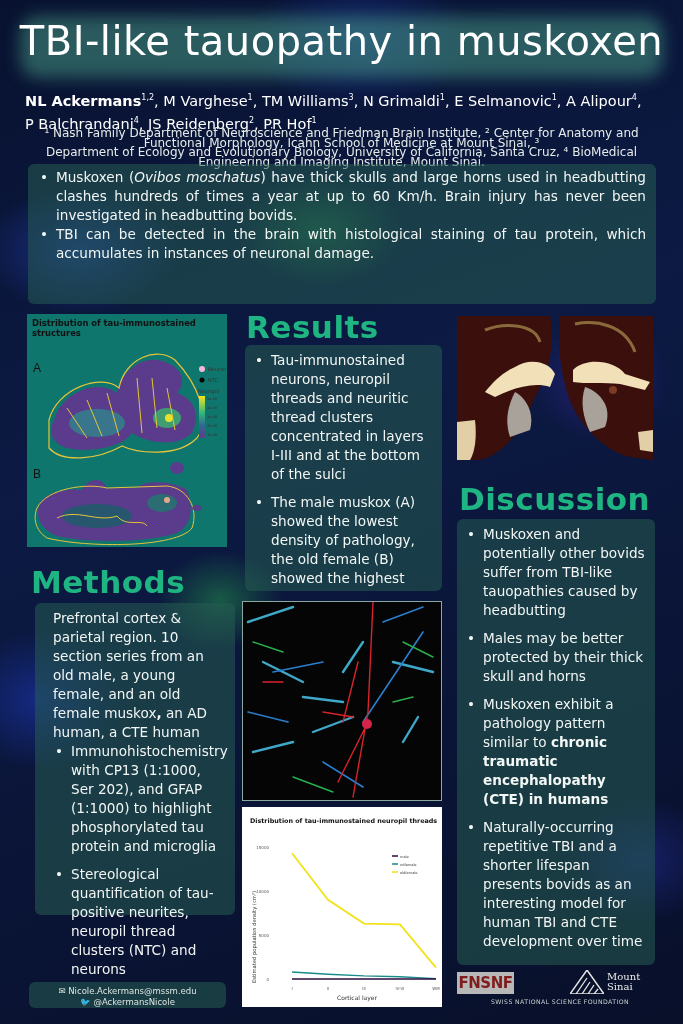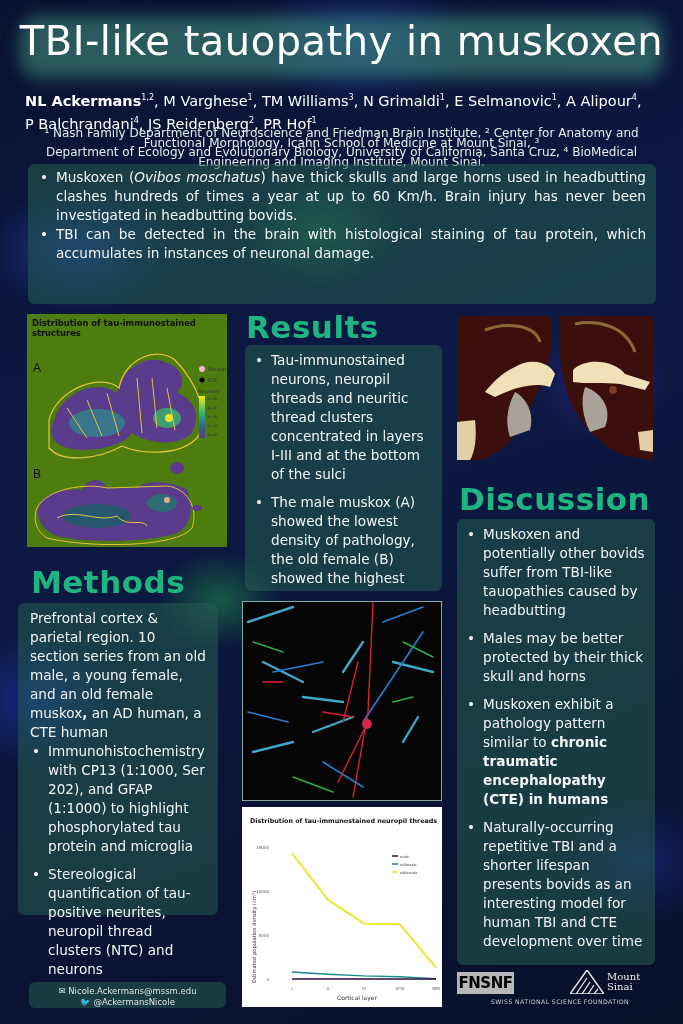--- a/index.html
+++ b/index.html
@@ -42,28 +42,28 @@
     background: rgba(38, 92, 82, 0.55);
     border-radius: 6px;
   }
   .intro { left: 28px; top: 164px; width: 628px; height: 140px; padding: 4px 10px 0 10px; }
   ul.bul { list-style: none; }
   ul.bul li { position: relative; padding-left: 18px; }
   ul.bul li::before { content: "•"; position: absolute; left: 2px; top: 0; }
   .intro li { font-size: 13.6px; line-height: 19px; text-align: justify; }
   .heading { font-weight: bold; color: #1fb583; font-size: 31px; letter-spacing: 0.5px; }
   .fig-a {
-    left: 27px; top: 314px; width: 200px; height: 233px; background: #4d7c0f; overflow: hidden;
+    left: 27px; top: 314px; width: 200px; height: 233px; background: #0f766e; overflow: hidden;
   }
   .fig-a .ftitle { color: #111; font-weight: bold; font-size: 8.4px; margin: 4px 0 0 5px; }
   .results-panel { left: 245px; top: 345px; width: 197px; height: 246px; padding: 6px 8px; }
   .results-panel li, .disc-panel li, .methods-panel li { font-size: 13.6px; line-height: 19px; margin-bottom: 9px; }
   .micro { left: 242px; top: 601px; width: 200px; height: 200px; border: 1px solid #8aa8a0; background: #040404; overflow: hidden; }
   .chart-box { left: 242px; top: 807px; width: 200px; height: 200px; background: #fff; }
-  .methods-panel { left: 18px; top: 603px; width: 200px; height: 312px; padding: 6px 12px; }
+  .methods-panel { left: 35px; top: 603px; width: 200px; height: 312px; padding: 6px 18px; }
   .methods-panel p { font-size: 13.6px; line-height: 19px; }
   .contact { left: 29px; top: 982px; width: 197px; height: 26px; font-size: 8.5px; color: #dde6e3; text-align: center; line-height: 11px; padding-top: 4px; }
   .muskox { left: 455px; top: 312px; width: 200px; height: 150px; }
   .disc-panel { left: 457px; top: 519px; width: 198px; height: 446px; padding: 6px 8px; }
   .logos { left: 455px; top: 970px; width: 200px; height: 40px; }
 </style>
 </head>
 <body>
 
 <div class="abs title-glow"></div>
@@ -204,21 +204,21 @@
 <div class="abs panel disc-panel">
   <ul class="bul">
     <li>Muskoxen and potentially other bovids suffer from TBI-like tauopathies caused by headbutting</li>
     <li>Males may be better protected by their thick skull and horns</li>
     <li><span>Muskoxen exhibit a pathology pattern similar to </span><b>chronic traumatic encephalopathy (CTE) in humans</b></li>
     <li>Naturally-occurring repetitive TBI and a shorter lifespan presents bovids as an interesting model for human TBI and CTE development over time</li>
   </ul>
 </div>
 
 <div class="abs logos">
-  <div class="abs" style="left:2px;top:2px;width:57px;height:22px;background:#b8b8b8;color:#000000;font-weight:bold;font-size:15px;line-height:22px;text-align:center;letter-spacing:-0.5px;">FNSNF</div>
+  <div class="abs" style="left:2px;top:2px;width:57px;height:22px;background:#b8b8b8;color:#7f1d1d;font-weight:bold;font-size:15px;line-height:22px;text-align:center;letter-spacing:-0.5px;">FNSNF</div>
   <svg class="abs" style="left:115px;top:0;" width="34" height="24" viewBox="0 0 34 24">
     <path d="M0,24 L17,0 L34,24 Z" fill="none" stroke="#e6e6e6" stroke-width="1.5"></path>
     <path d="M6,24 L17,8 M12,24 L20,12 M18,24 L24,15 M24,24 L28,19" stroke="#e6e6e6" stroke-width="1.3"></path>
   </svg>
   <div class="abs" style="left:152px;top:2px;font-family:'DejaVu Serif',serif;font-size:10px;line-height:10px;color:#ececec;">
     <div>Mount</div>
     <div>Sinai</div>
   </div>
   <div class="abs" style="left:36px;top:28px;font-size:6.2px;color:#c9d2d0;letter-spacing:0.4px;">SWISS NATIONAL SCIENCE FOUNDATION</div>
 </div>

